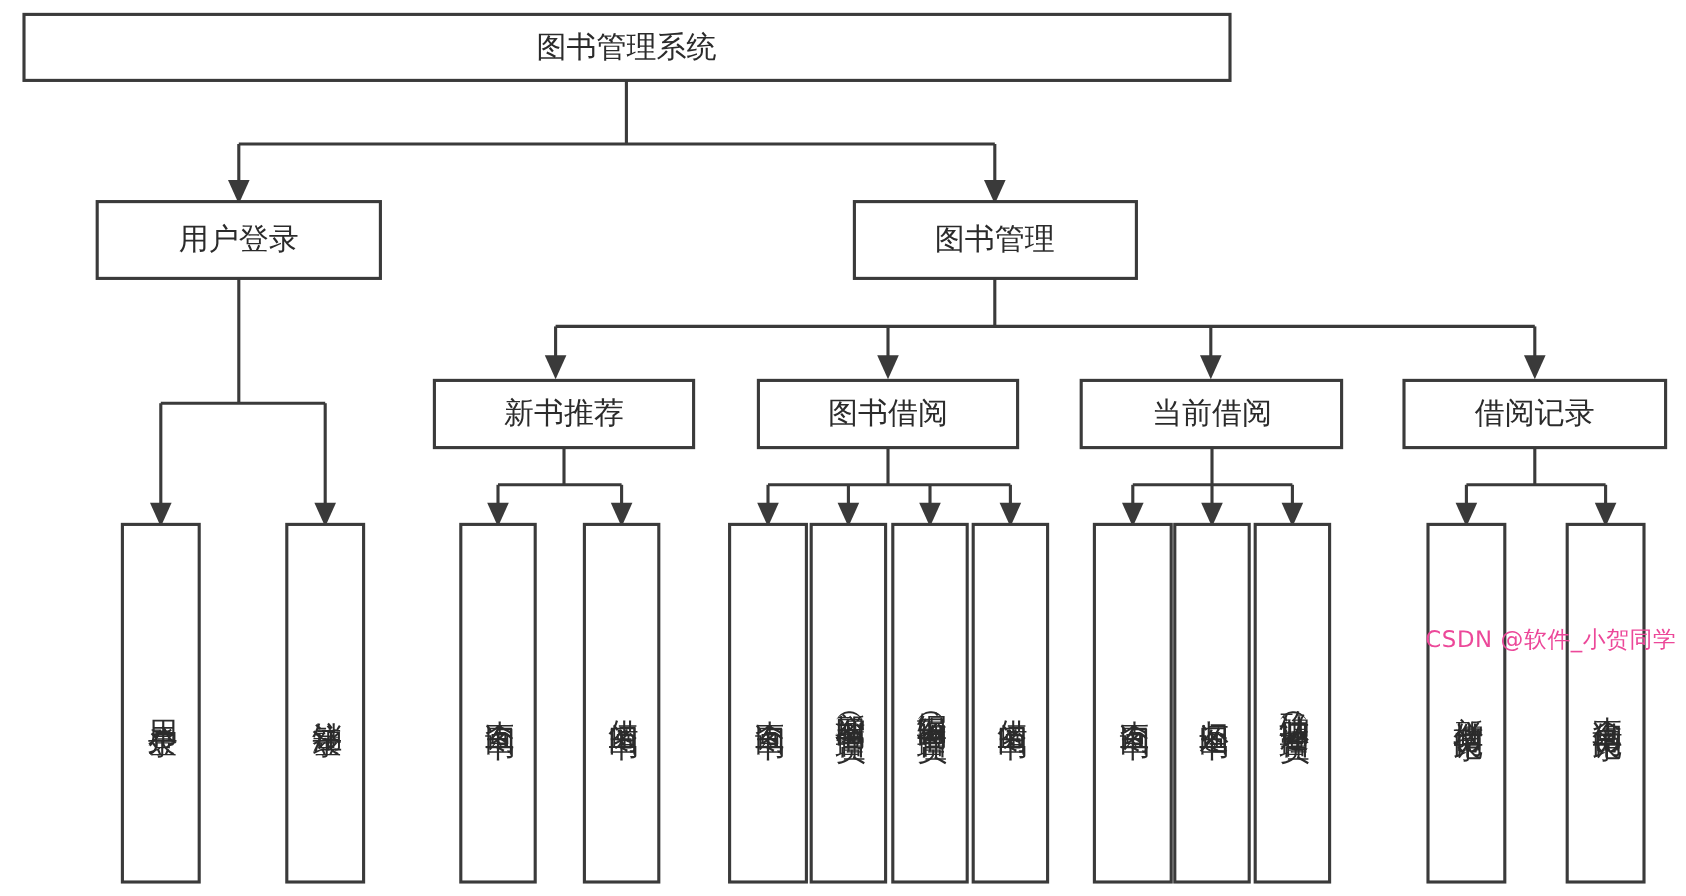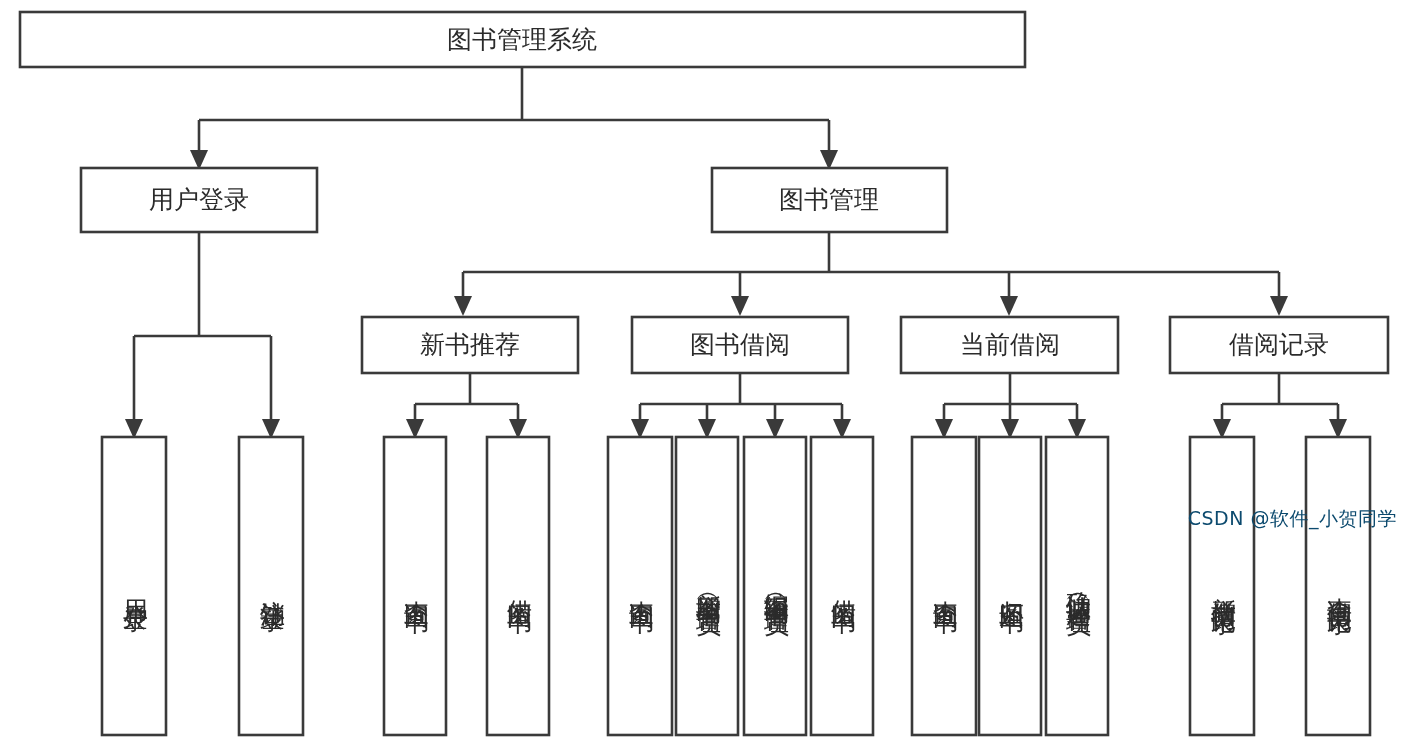--- a/index.html
+++ b/index.html
@@ -52,24 +52,24 @@
     fill: none;
     stroke-linecap: butt;
   }
   .arrow-head {
     fill: #3a3a3a;
     stroke: none;
   }
   .watermark {
     position: absolute;
     right: 8px;
-    bottom: 20px;
+    bottom: 6px;
     font-family: "DejaVu Sans", "Liberation Sans", sans-serif;
     font-size: 19px;
-    color: #0c4a6e;
+    color: #ec4899;
     white-space: nowrap;
     pointer-events: none;
     letter-spacing: 0.5px;
   }
 </style>
 </head>
 <body>
 
 <div id="diagram-root">
 

